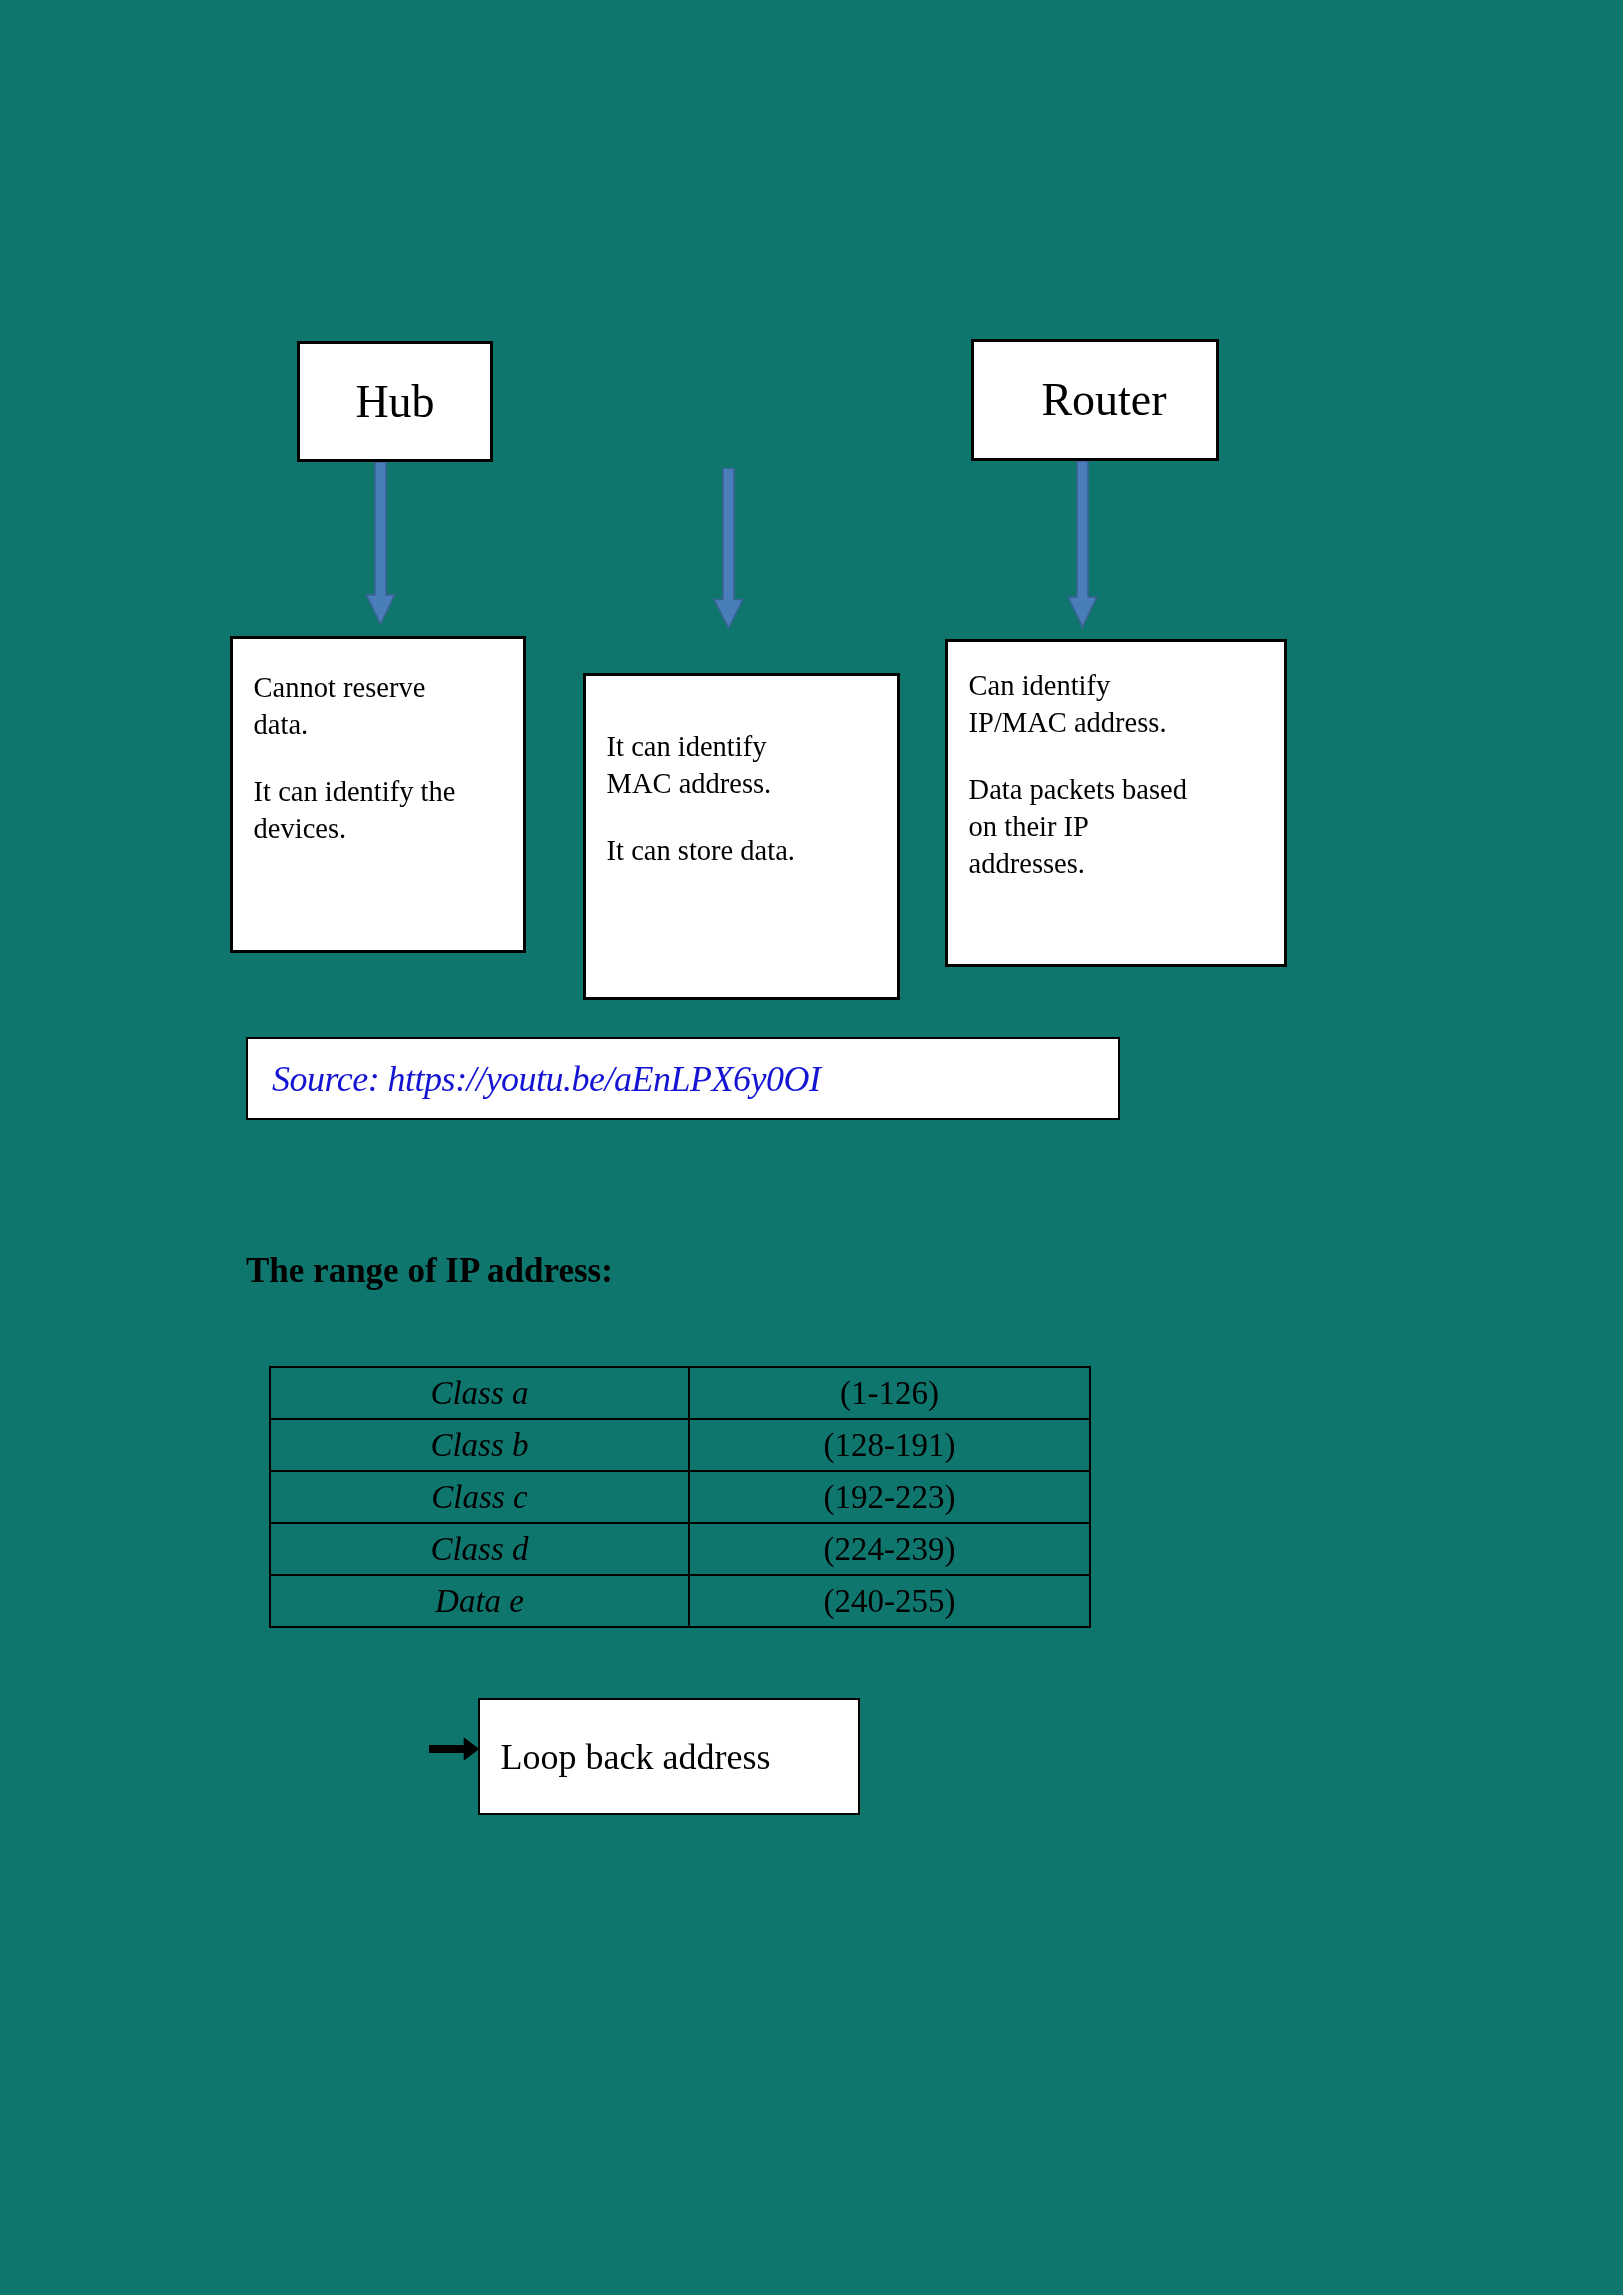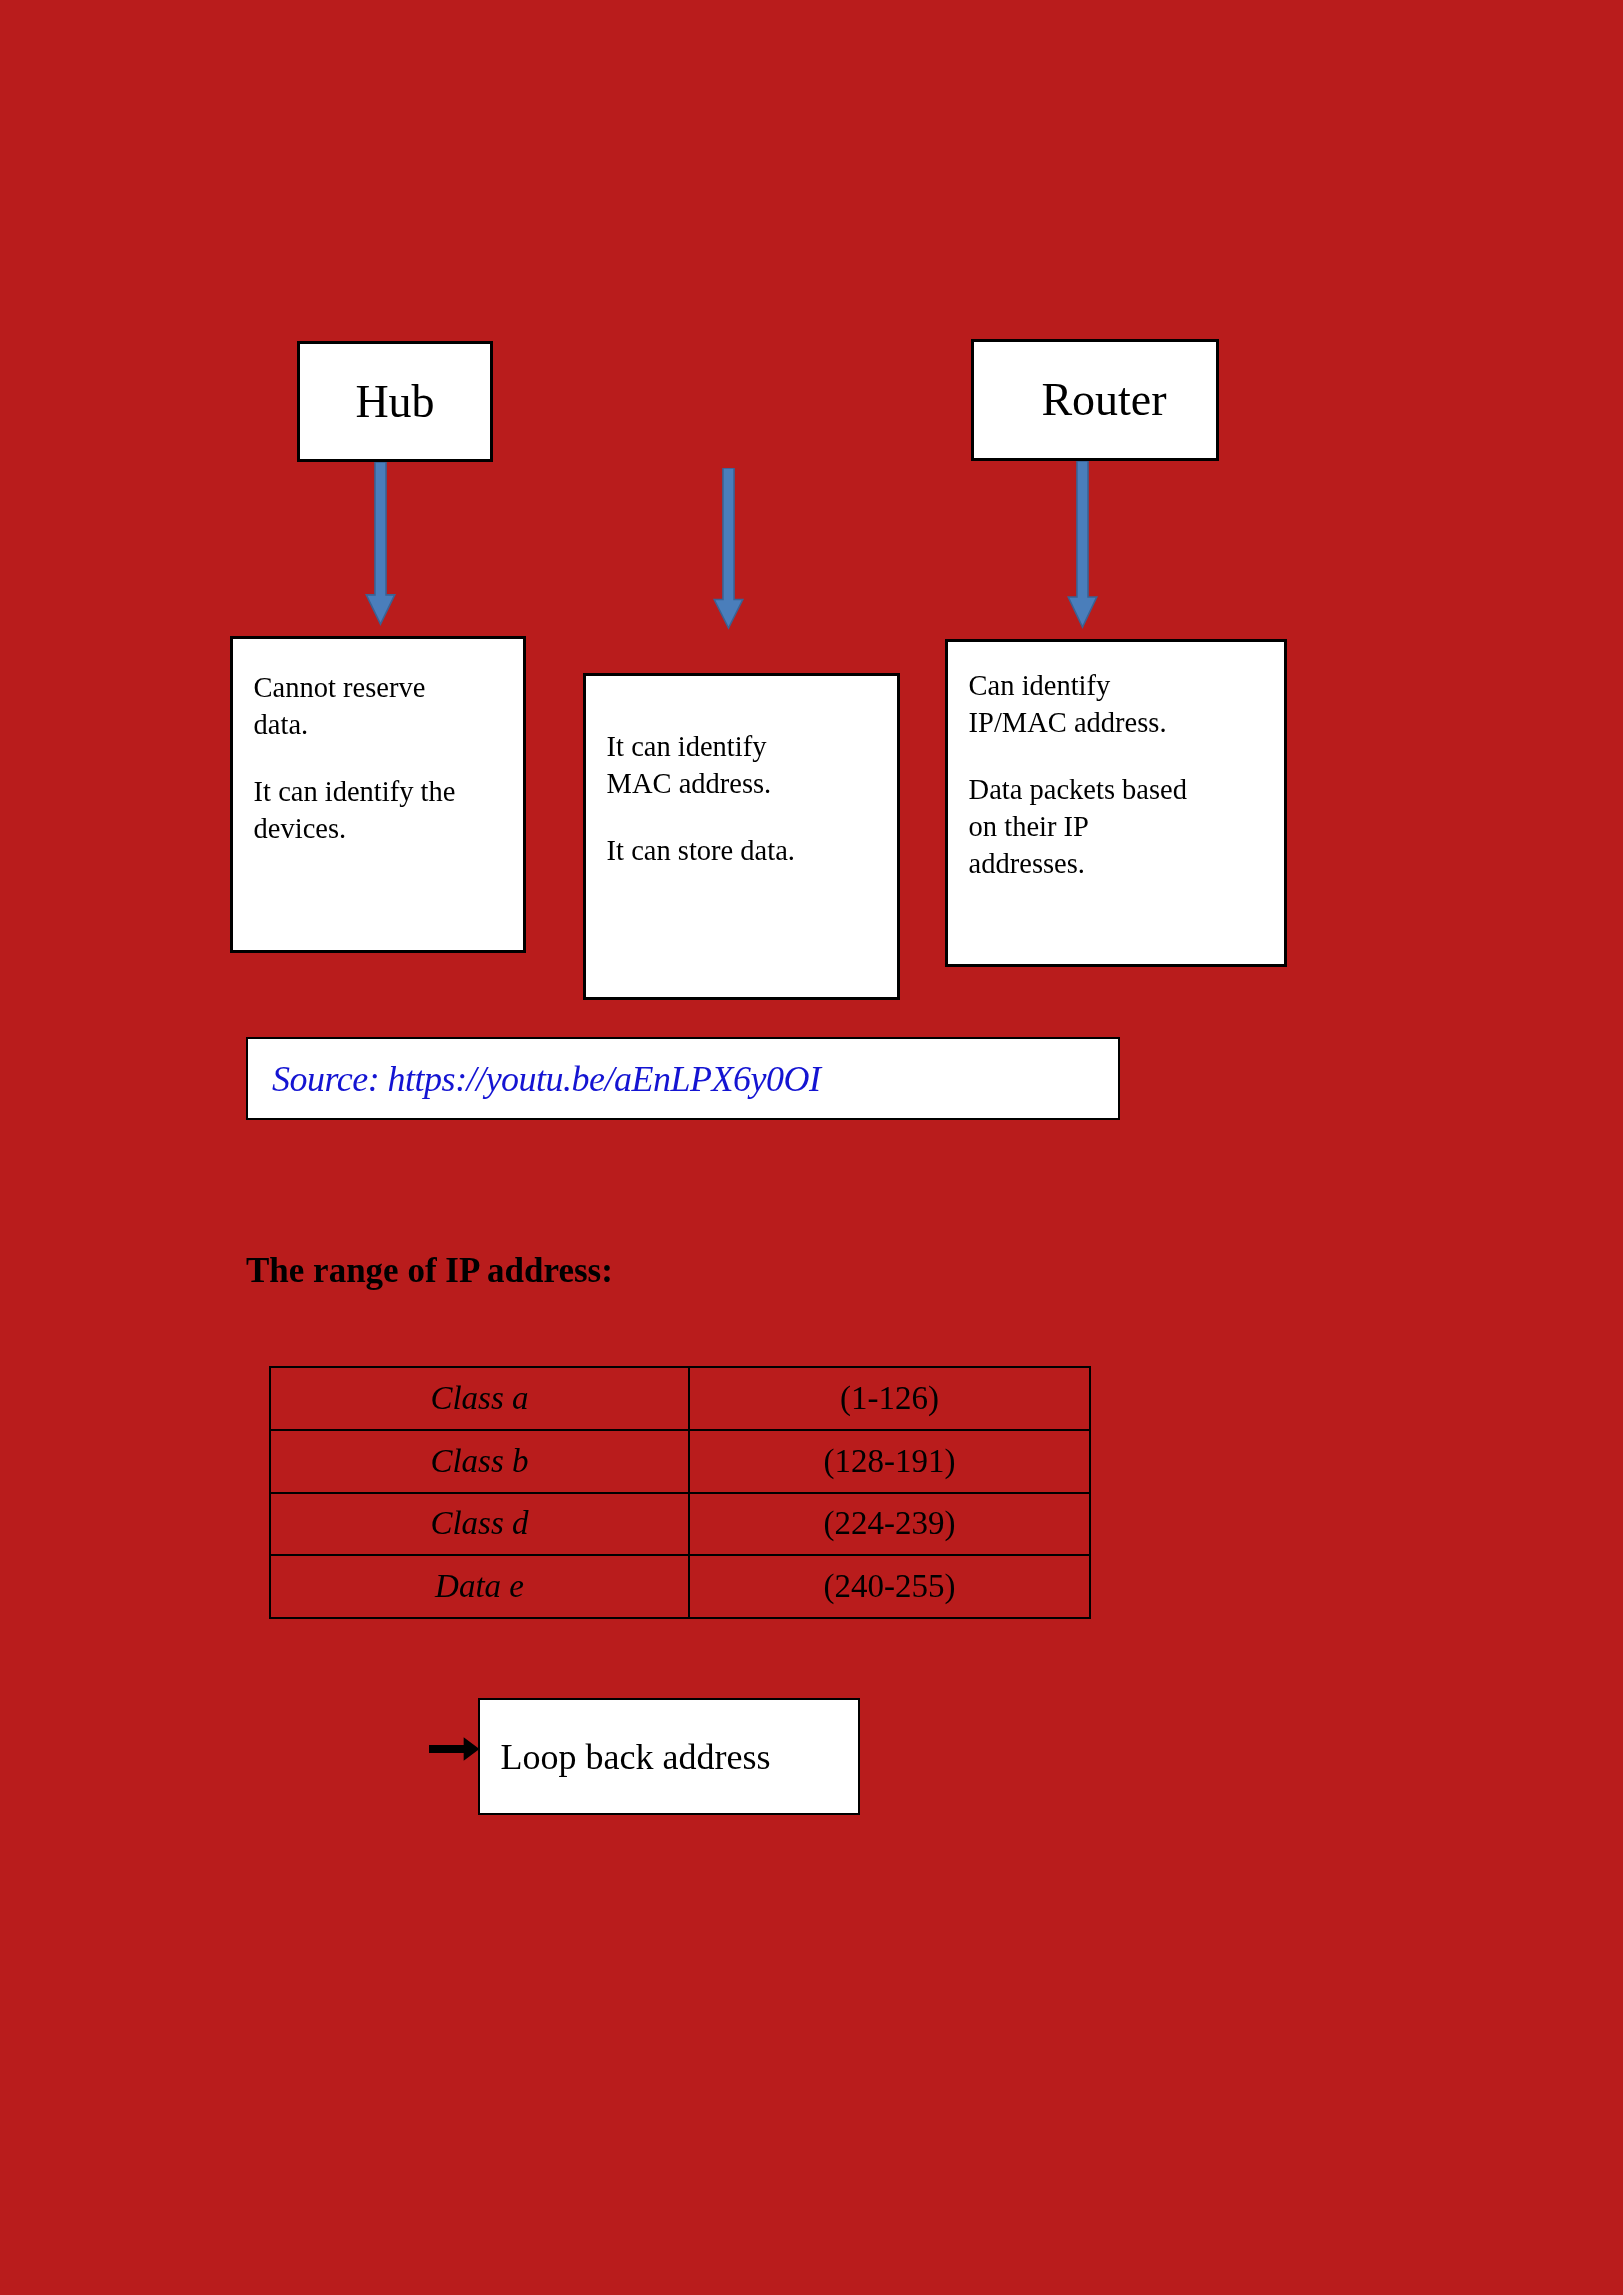--- a/index.html
+++ b/index.html
@@ -8,21 +8,21 @@
     background: #ffffff;
   }
   body {
     font-family: "Liberation Serif", "DejaVu Serif", serif;
     color: #000000;
   }
   #page {
     position: relative;
     width: 1623px;
     height: 2295px;
-    background: #b91c1c;
+    background: #0f766e;
     overflow: hidden;
   }
 
   
   .abs { position: absolute; box-sizing: border-box; }
 
   
   .device-box {
     border: 3.2px solid #000000;
     background: #ffffff;
@@ -175,20 +175,24 @@
       <tbody>
         <tr>
           <td class="col-class">Class a</td>
           <td>(1-126)</td>
         </tr>
         <tr>
           <td class="col-class">Class b</td>
           <td>(128-191)</td>
         </tr>
         <tr>
+          <td class="col-class">Class c</td>
+          <td>(192-223)</td>
+        </tr>
+        <tr>
           <td class="col-class">Class d</td>
           <td>(224-239)</td>
         </tr>
         <tr>
           <td class="col-class">Data e</td>
           <td>(240-255)</td>
         </tr>
       </tbody>
     </table>
   </div>

